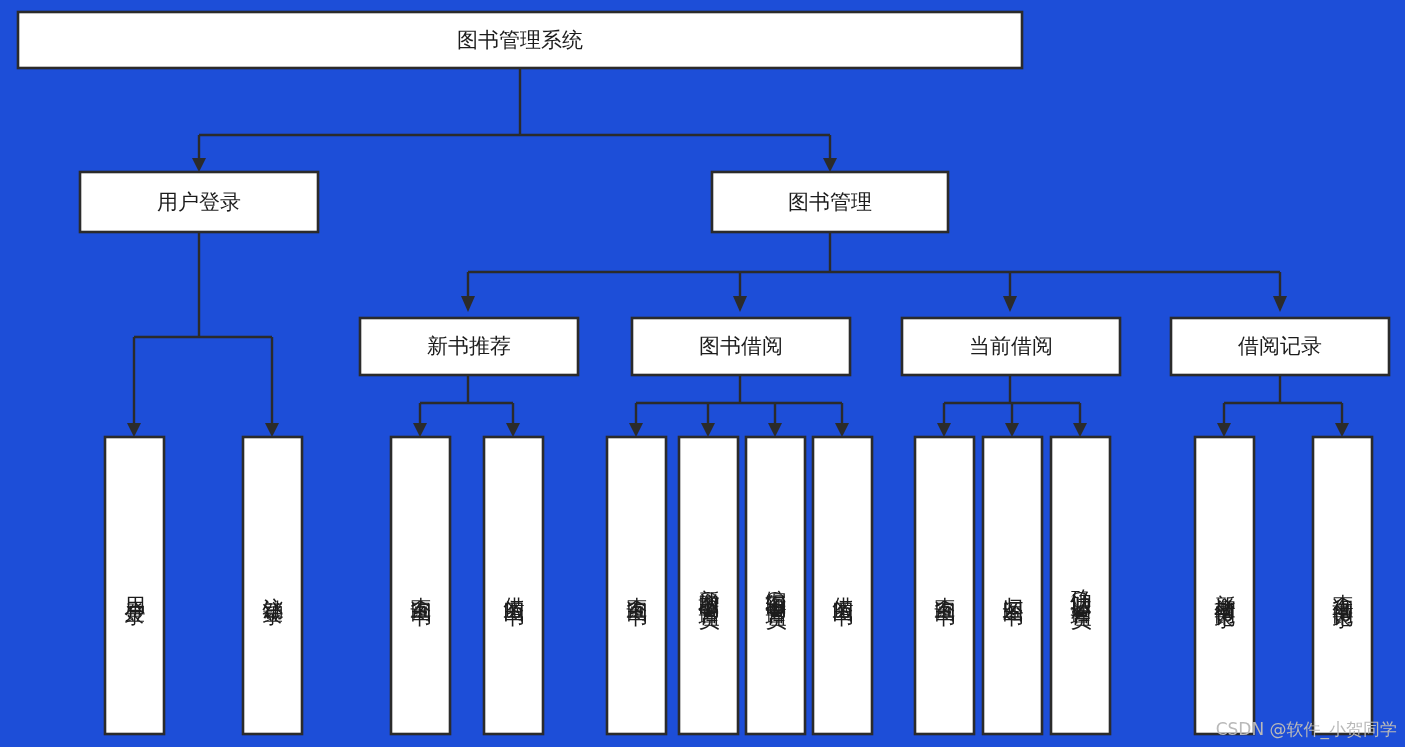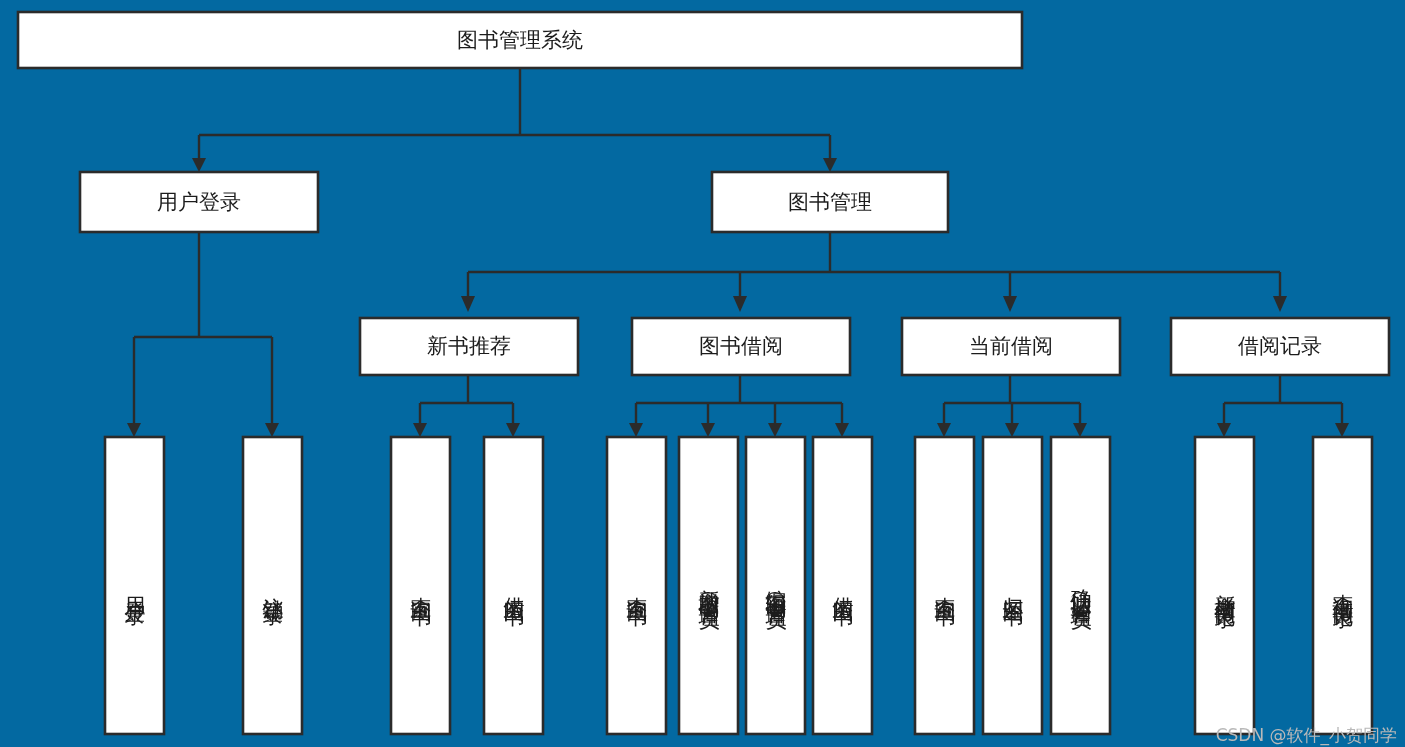--- a/index.html
+++ b/index.html
@@ -10,21 +10,21 @@
   body {
     width: 1405px;
     height: 747px;
     font-family: "DejaVu Sans", "Liberation Sans", sans-serif;
     overflow: hidden;
   }
   #diagram-root {
     position: relative;
     width: 1405px;
     height: 747px;
-    background: #0369a1;
+    background: #1d4ed8;
   }
   svg#tree-svg {
     position: absolute;
     top: 0;
     left: 0;
     width: 1405px;
     height: 747px;
   }
   .node-box {
     fill: #ffffff;
@@ -53,21 +53,21 @@
     font-size: 21px;
     fill: #1c1c1c;
     text-anchor: middle;
     dominant-baseline: middle;
     writing-mode: vertical-rl;
     letter-spacing: 3px;
   }
   .watermark {
     position: absolute;
     right: 8px;
-    bottom: 0;
+    bottom: 6px;
     font-family: "DejaVu Sans", "Liberation Sans", sans-serif;
     font-size: 17px;
     color: #b9b9b9;
     white-space: nowrap;
     pointer-events: none;
   }
 </style>
 </head>
 <body>
 

